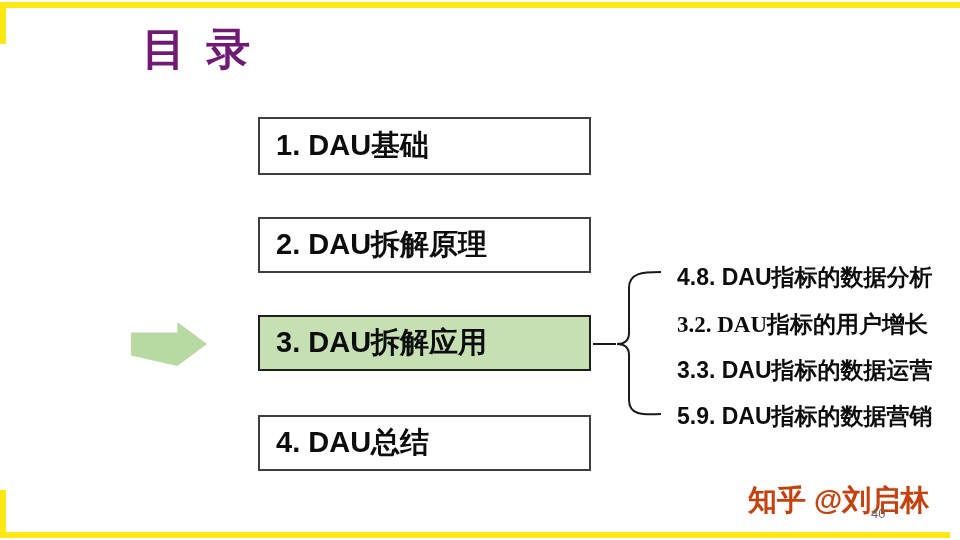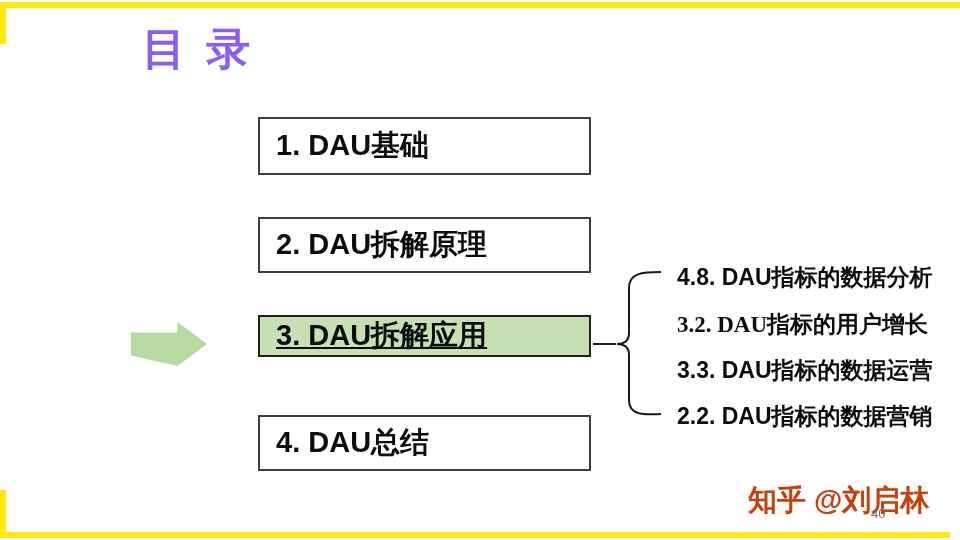--- a/index.html
+++ b/index.html
@@ -12,39 +12,39 @@
 
   
   .frame{position:absolute;background:#ffe813;}
   .frame-top{left:6px;top:2px;width:954px;height:6px;}
   .frame-left-top{left:0;top:2px;width:6px;height:42px;}
   .frame-bottom{left:6px;top:532px;width:944px;height:6px;}
   .frame-left-bottom{left:0;top:490px;width:6px;height:48px;}
 
   .slide-title{
     left:142px;top:20px;
-    font-size:44px;font-weight:700;color:#8b5cf6;
+    font-size:44px;font-weight:700;color:#701a75;
     letter-spacing:4px;white-space:nowrap;
   }
 
   .toc-box{
     left:258px;width:333px;
     background:#ffffff;border:2px solid #3f3f3f;
     box-sizing:border-box;
     display:flex;align-items:center;
     padding-left:16px;
     font-size:29px;font-weight:700;color:#0d0d0d;
     white-space:nowrap;
   }
   .toc-box.highlight{
     background:#c6e0b4;border-color:#1f1f1f;
   }
   #box1{top:117px;height:58px;}
   #box2{top:217px;height:56px;}
-  #box3{top:315px;height:42px;text-decoration:underline;}
+  #box3{top:315px;height:56px;}
   #box4{top:415px;height:56px;}
 
   .pointer-arrow{
     left:131px;top:322px;width:76px;height:44px;
     background:#b7d9a2;
     clip-path:polygon(0 24%,61% 24%,61% 0,100% 50%,61% 100%,0 76%);
   }
 
   .brace-svg{left:560px;top:250px;}
 
@@ -88,16 +88,16 @@
 <div class="abs pointer-arrow"></div>
 
 <svg class="abs brace-svg" width="120" height="180" viewBox="560 250 120 180" fill="none">
   <path d="M593 344 L616 344" stroke="#1a1a1a" stroke-width="2"></path>
   <path d="M661 272 C642 272 629 273 629 288 L629 333 C629 341 625 344 617 344 C625 344 629 347 629 355 L629 400 C629 415 642 415 661 414" stroke="#1a1a1a" stroke-width="2" fill="none"></path>
 </svg>
 
 <div class="abs sub-item" id="sub1">4.8. DAU指标的数据分析</div>
 <div class="abs sub-item" id="sub2">3.2. DAU指标的用户增长</div>
 <div class="abs sub-item" id="sub3">3.3. DAU指标的数据运营</div>
-<div class="abs sub-item" id="sub4">2.2. DAU指标的数据营销</div>
+<div class="abs sub-item" id="sub4">5.9. DAU指标的数据营销</div>
 
 <div class="abs watermark">知乎 @刘启林</div>
 <div class="abs page-number">40</div>
 
 </body></html>

